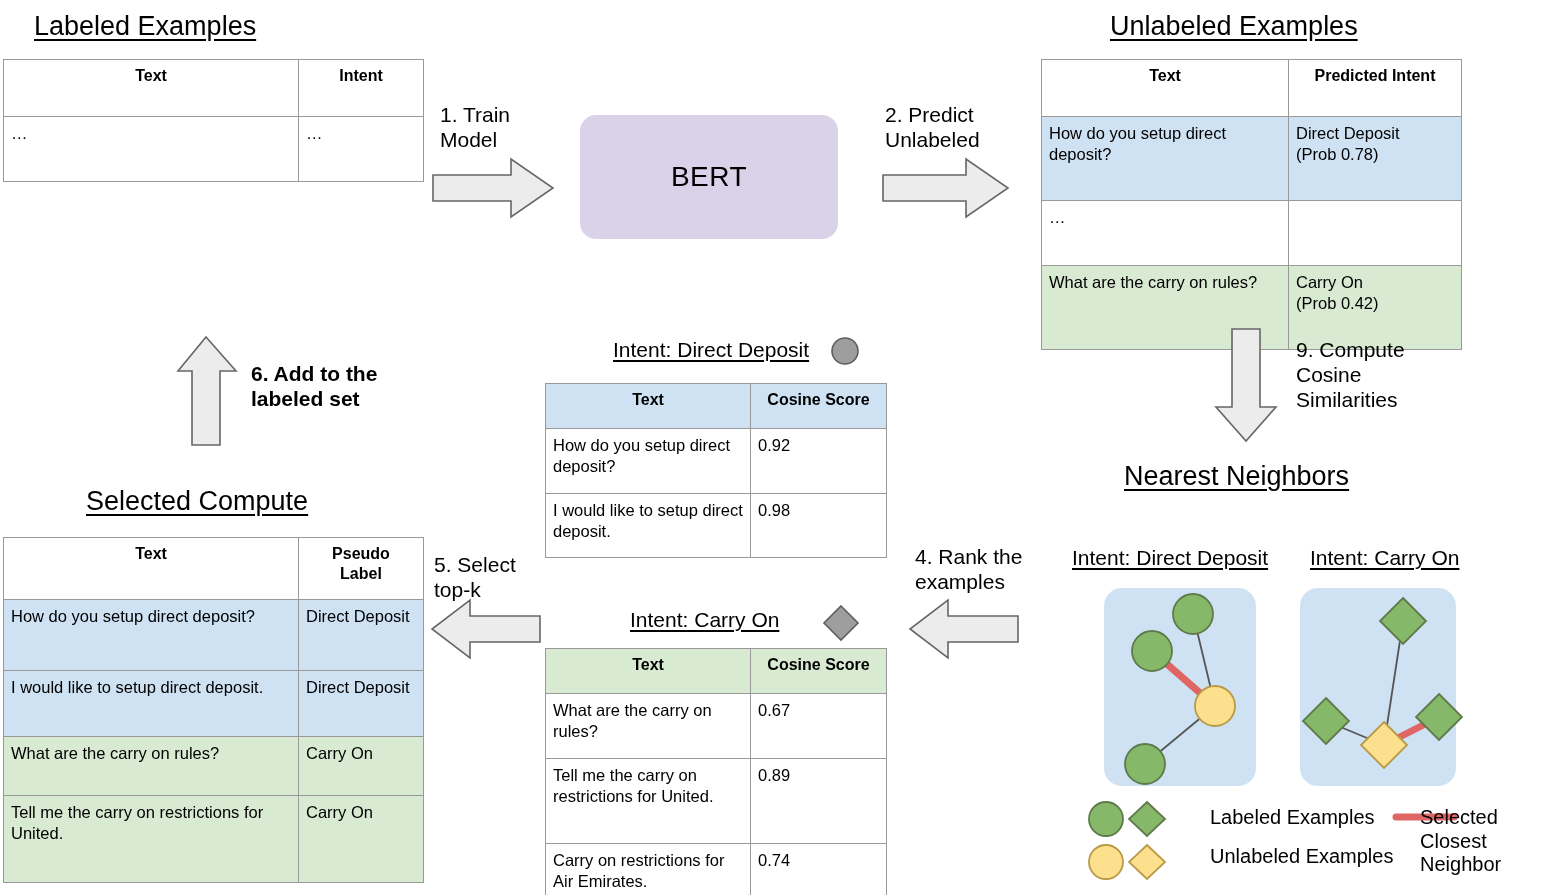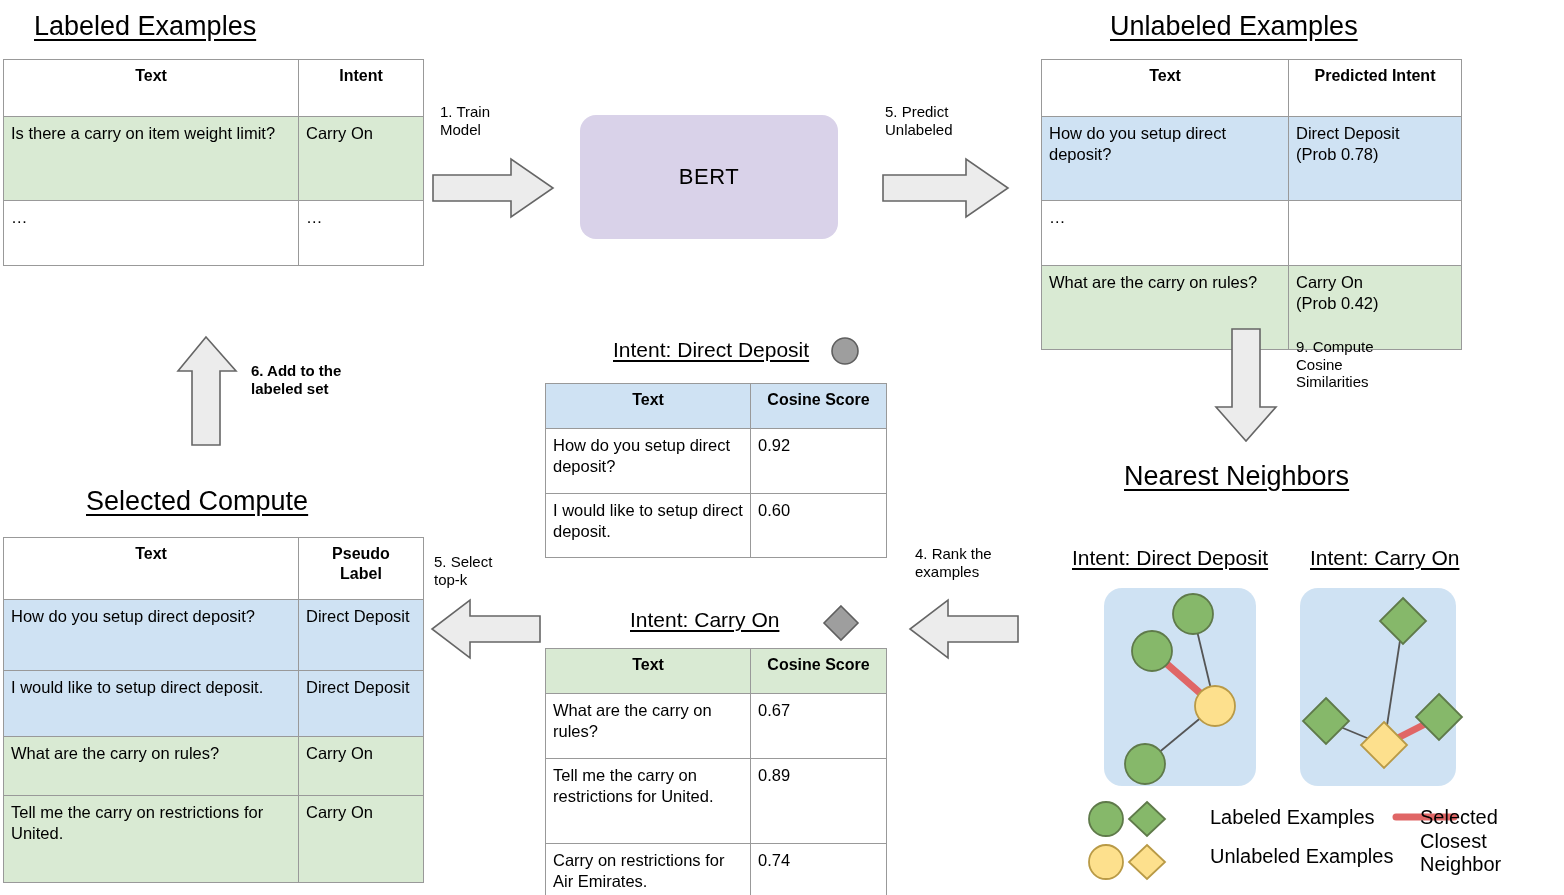--- a/index.html
+++ b/index.html
@@ -50,31 +50,31 @@
     font-size:16px;
   }
   .c-green{background:#d9ead3;}
   .c-blue{background:#cfe2f3;}
   .c-white{background:#ffffff;}
   .hdr-blue{background:#cfe2f3;}
   .hdr-green{background:#d9ead3;}
 
   
   .step-label{
-    font-size:15px;
+    font-size:21px;
     line-height:1.18;
     white-space:pre-line;
   }
 
   
   .bert-box{
     background:#d9d2e9;
     border-radius:16px;
     display:flex;align-items:center;justify-content:center;
-    font-size:22px;
+    font-size:28px;
     letter-spacing:.5px;
   }
 
   
   .legend-text{font-size:20px;line-height:1.18;white-space:pre-line;}
   svg{display:block;overflow:visible;}
 </style>
 </head>
 <body>
 
@@ -86,43 +86,39 @@
       <col style="width:125px">
     </colgroup>
   <thead>
     <tr>
       <th class="c-white" style="height:46px;">Text</th>
       <th class="c-white">Intent</th>
     </tr>
   </thead>
   <tbody>
     <tr>
-      <td class="c-green" style="height:73px;">Is there a carry on item weight limit?</td>
-      <td class="c-green">Carry On</td>
-    </tr>
-    <tr>
       <td class="c-white" style="height:54px;">…</td>
       <td class="c-white">…</td>
     </tr>
   </tbody>
 </table>
 
 <div class="abs step-label" style="left:440px;top:103px;">1. Train
 Model</div>
 <div class="abs" style="left:431px;top:157px;">
   <svg width="124" height="62" viewBox="0 0 124 62">
     <polygon points="2,18 80,18 80,2 122,31 80,60 80,44 2,44" fill="#ececec" stroke="#666666" stroke-width="1.6"></polygon>
   </svg>
 </div>
 
 <div class="abs bert-box" style="left:580px;top:115px;width:258px;height:124px;">
   <span>BERT</span>
 </div>
 
-<div class="abs step-label" style="left:885px;top:103px;">5. Predict
+<div class="abs step-label" style="left:885px;top:103px;">2. Predict
 Unlabeled</div>
 <div class="abs" style="left:881px;top:157px;">
   <svg width="129" height="62" viewBox="0 0 129 62">
     <polygon points="2,18 85,18 85,2 127,31 85,60 85,44 2,44" fill="#ececec" stroke="#666666" stroke-width="1.6"></polygon>
   </svg>
 </div>
 
 <div class="abs section-title" style="left:1110px;top:12px;">Unlabeled Examples</div>
 
 <table class="grid abs" style="left:1041px;top:59px;width:420px;">
@@ -181,21 +177,21 @@
       <th class="hdr-blue">Cosine Score</th>
     </tr>
   </thead>
   <tbody>
     <tr>
       <td class="c-white" style="height:54px;">How do you setup direct deposit?</td>
       <td class="c-white">0.92</td>
     </tr>
     <tr>
       <td class="c-white" style="height:53px;">I would like to setup direct deposit.</td>
-      <td class="c-white">0.60</td>
+      <td class="c-white">0.98</td>
     </tr>
   </tbody>
 </table>
 
 <div class="abs" style="left:176px;top:335px;">
   <svg width="62" height="112" viewBox="0 0 62 112">
     <polygon points="30,2 60,36 44,36 44,110 16,110 16,36 2,36" fill="#ececec" stroke="#666666" stroke-width="1.6"></polygon>
   </svg>
 </div>
 <div class="abs step-label" style="left:251px;top:362px;font-weight:bold;">6. Add to the

